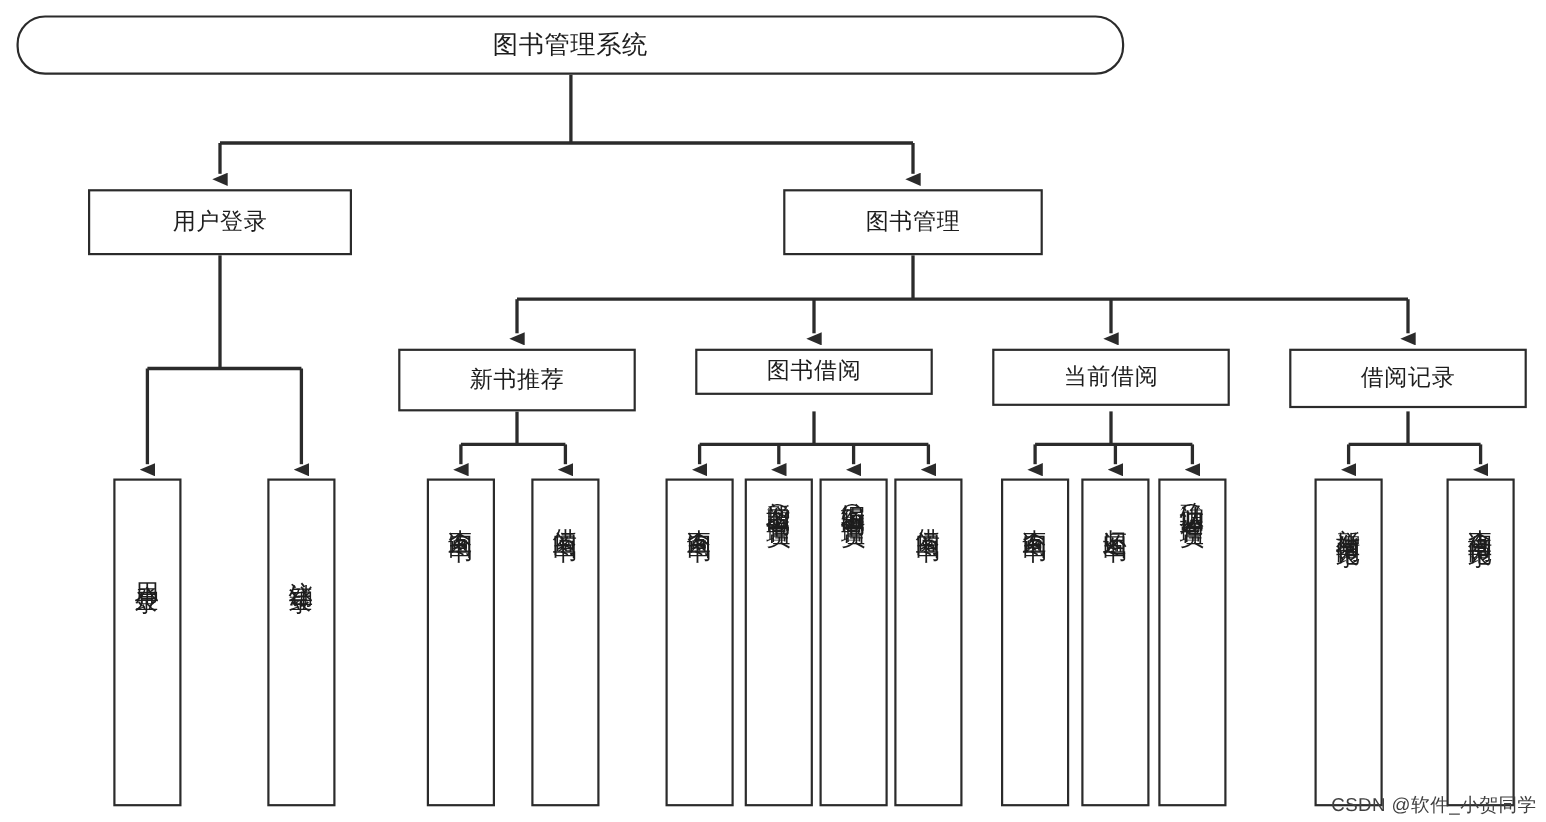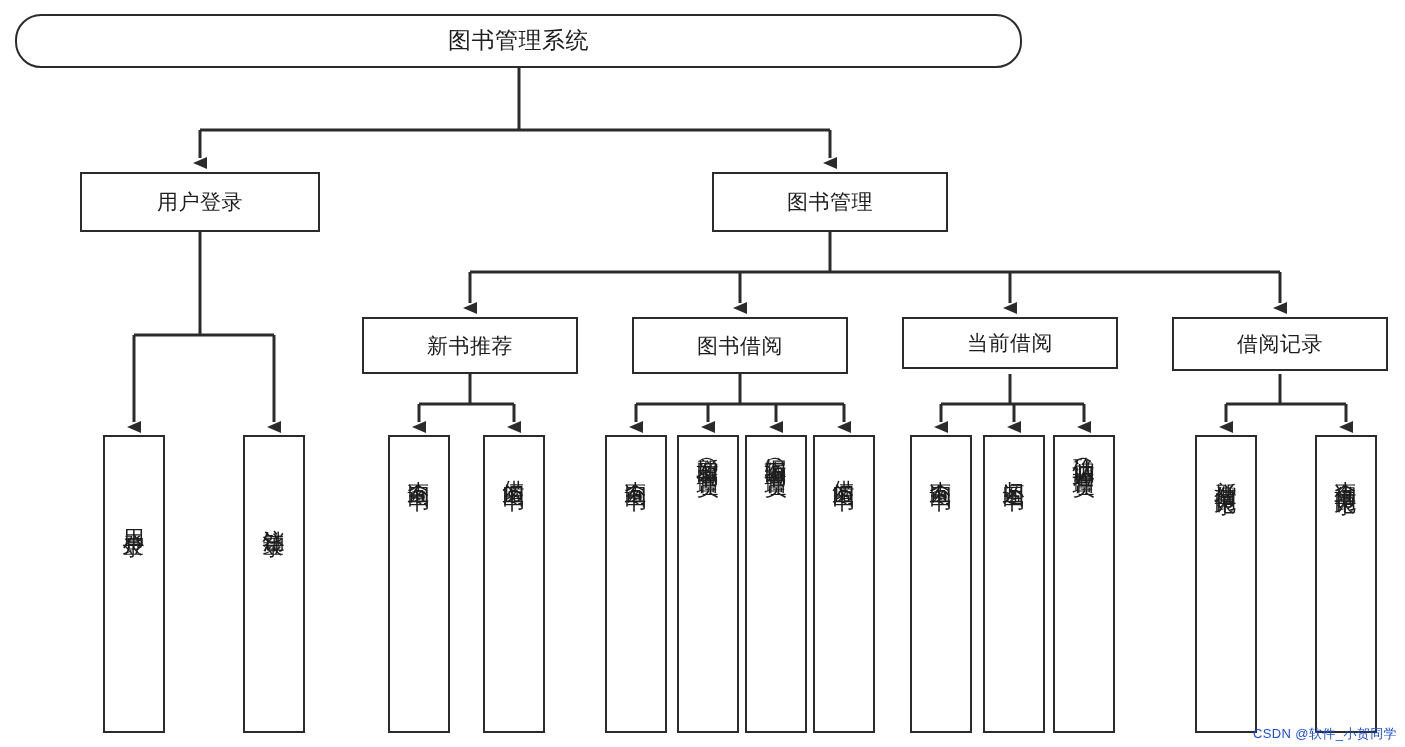--- a/index.html
+++ b/index.html
@@ -55,22 +55,22 @@
   }
   
   .node.v.tall{padding-top:2px;}
   .node.v.mid{padding-top:26px;}
   .node.v.low{padding-top:74px;}
 
   
   #watermark{
     position:absolute;
     right:8px;bottom:4px;
-    font-size:13px;
-    color:#1d4ed8;
+    font-size:17px;
+    color:#404040;
     letter-spacing:0.4px;
     z-index:9;
     white-space:nowrap;
     font-family:"Liberation Sans","DejaVu Sans",sans-serif;
   }
 </style>
 </head>
 <body>
 
 <div id="stage">
@@ -132,21 +132,21 @@
   <div class="node h" style="left:80px;top:172px;width:240px;height:60px;">
     <span class="lbl">用户登录</span>
   </div>
   <div class="node h" style="left:362px;top:317px;width:216px;height:57px;">
     <span class="lbl">新书推荐</span>
   </div>
 
   <div class="node h" style="left:712px;top:172px;width:236px;height:60px;">
     <span class="lbl">图书管理</span>
   </div>
-  <div class="node h" style="left:632px;top:317px;width:216px;height:57px;">
+  <div class="node h" style="left:632px;top:317px;width:216px;height:42px;">
     <span class="lbl">图书借阅</span>
   </div>
   <div class="node h" style="left:902px;top:317px;width:216px;height:52px;">
     <span class="lbl">当前借阅</span>
   </div>
   <div class="node h" style="left:1172px;top:317px;width:216px;height:54px;">
     <span class="lbl">借阅记录</span>
   </div>
 
   <div class="node v low" style="left:103px;top:435px;width:62px;height:298px;">

